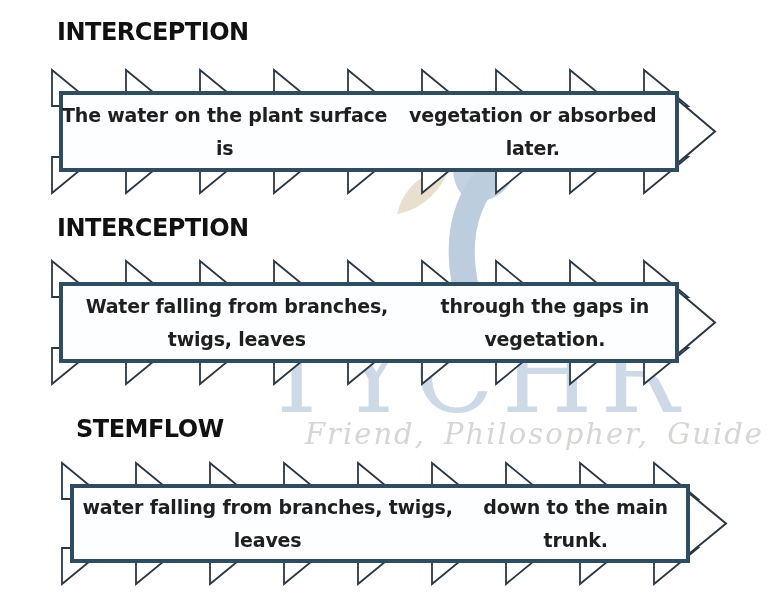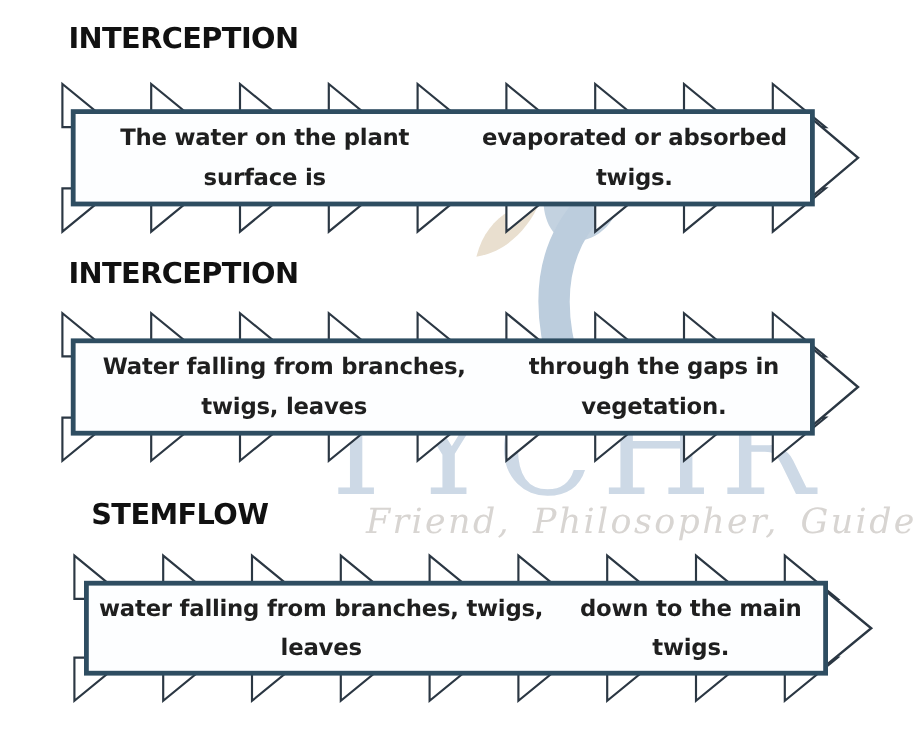--- a/index.html
+++ b/index.html
@@ -119,28 +119,28 @@
         <polygon points="654,463 654,499 698,499" fill="#ffffff" stroke="#2b3743" stroke-width="1.8" stroke-linejoin="miter"></polygon>
         <polygon points="654,548 698,548 654,584" fill="#ffffff" stroke="#2b3743" stroke-width="1.8" stroke-linejoin="miter"></polygon>
         <polygon points="684,489 726,523.5 684,558" fill="#ffffff" stroke="#2b3743" stroke-width="2" stroke-linejoin="miter"></polygon>
         <rect x="72" y="486" width="616" height="75" fill="#fdfeff" stroke="#2e4d61" stroke-width="4"></rect>
       </g>
     </svg>
 
   <h2 class="section-heading" style="left:57px;top:18px;text-align:right;">INTERCEPTION</h2>
   <div class="box-text" style="left:61px;top:93px;width:616px;height:77px;">
     <span>The water on the plant surface is</span>
-    <span>evaporated or absorbed twigs.</span>
+    <span>vegetation or absorbed later.</span>
   </div>
 
   <h2 class="section-heading" style="left:57px;top:214px;">INTERCEPTION</h2>
   <div class="box-text" style="left:61px;top:284px;width:616px;height:77px;">
     <span>Water falling from branches, twigs, leaves</span>
     <span>through the gaps in vegetation.</span>
   </div>
 
   <h2 class="section-heading" style="left:76px;top:415px;">STEMFLOW</h2>
   <div class="box-text" style="left:72px;top:486px;width:616px;height:75px;">
     <span>water falling from branches, twigs, leaves</span>
-    <span>down to the main twigs.</span>
+    <span>down to the main trunk.</span>
   </div>
 
 </div>
 
 </body></html>

